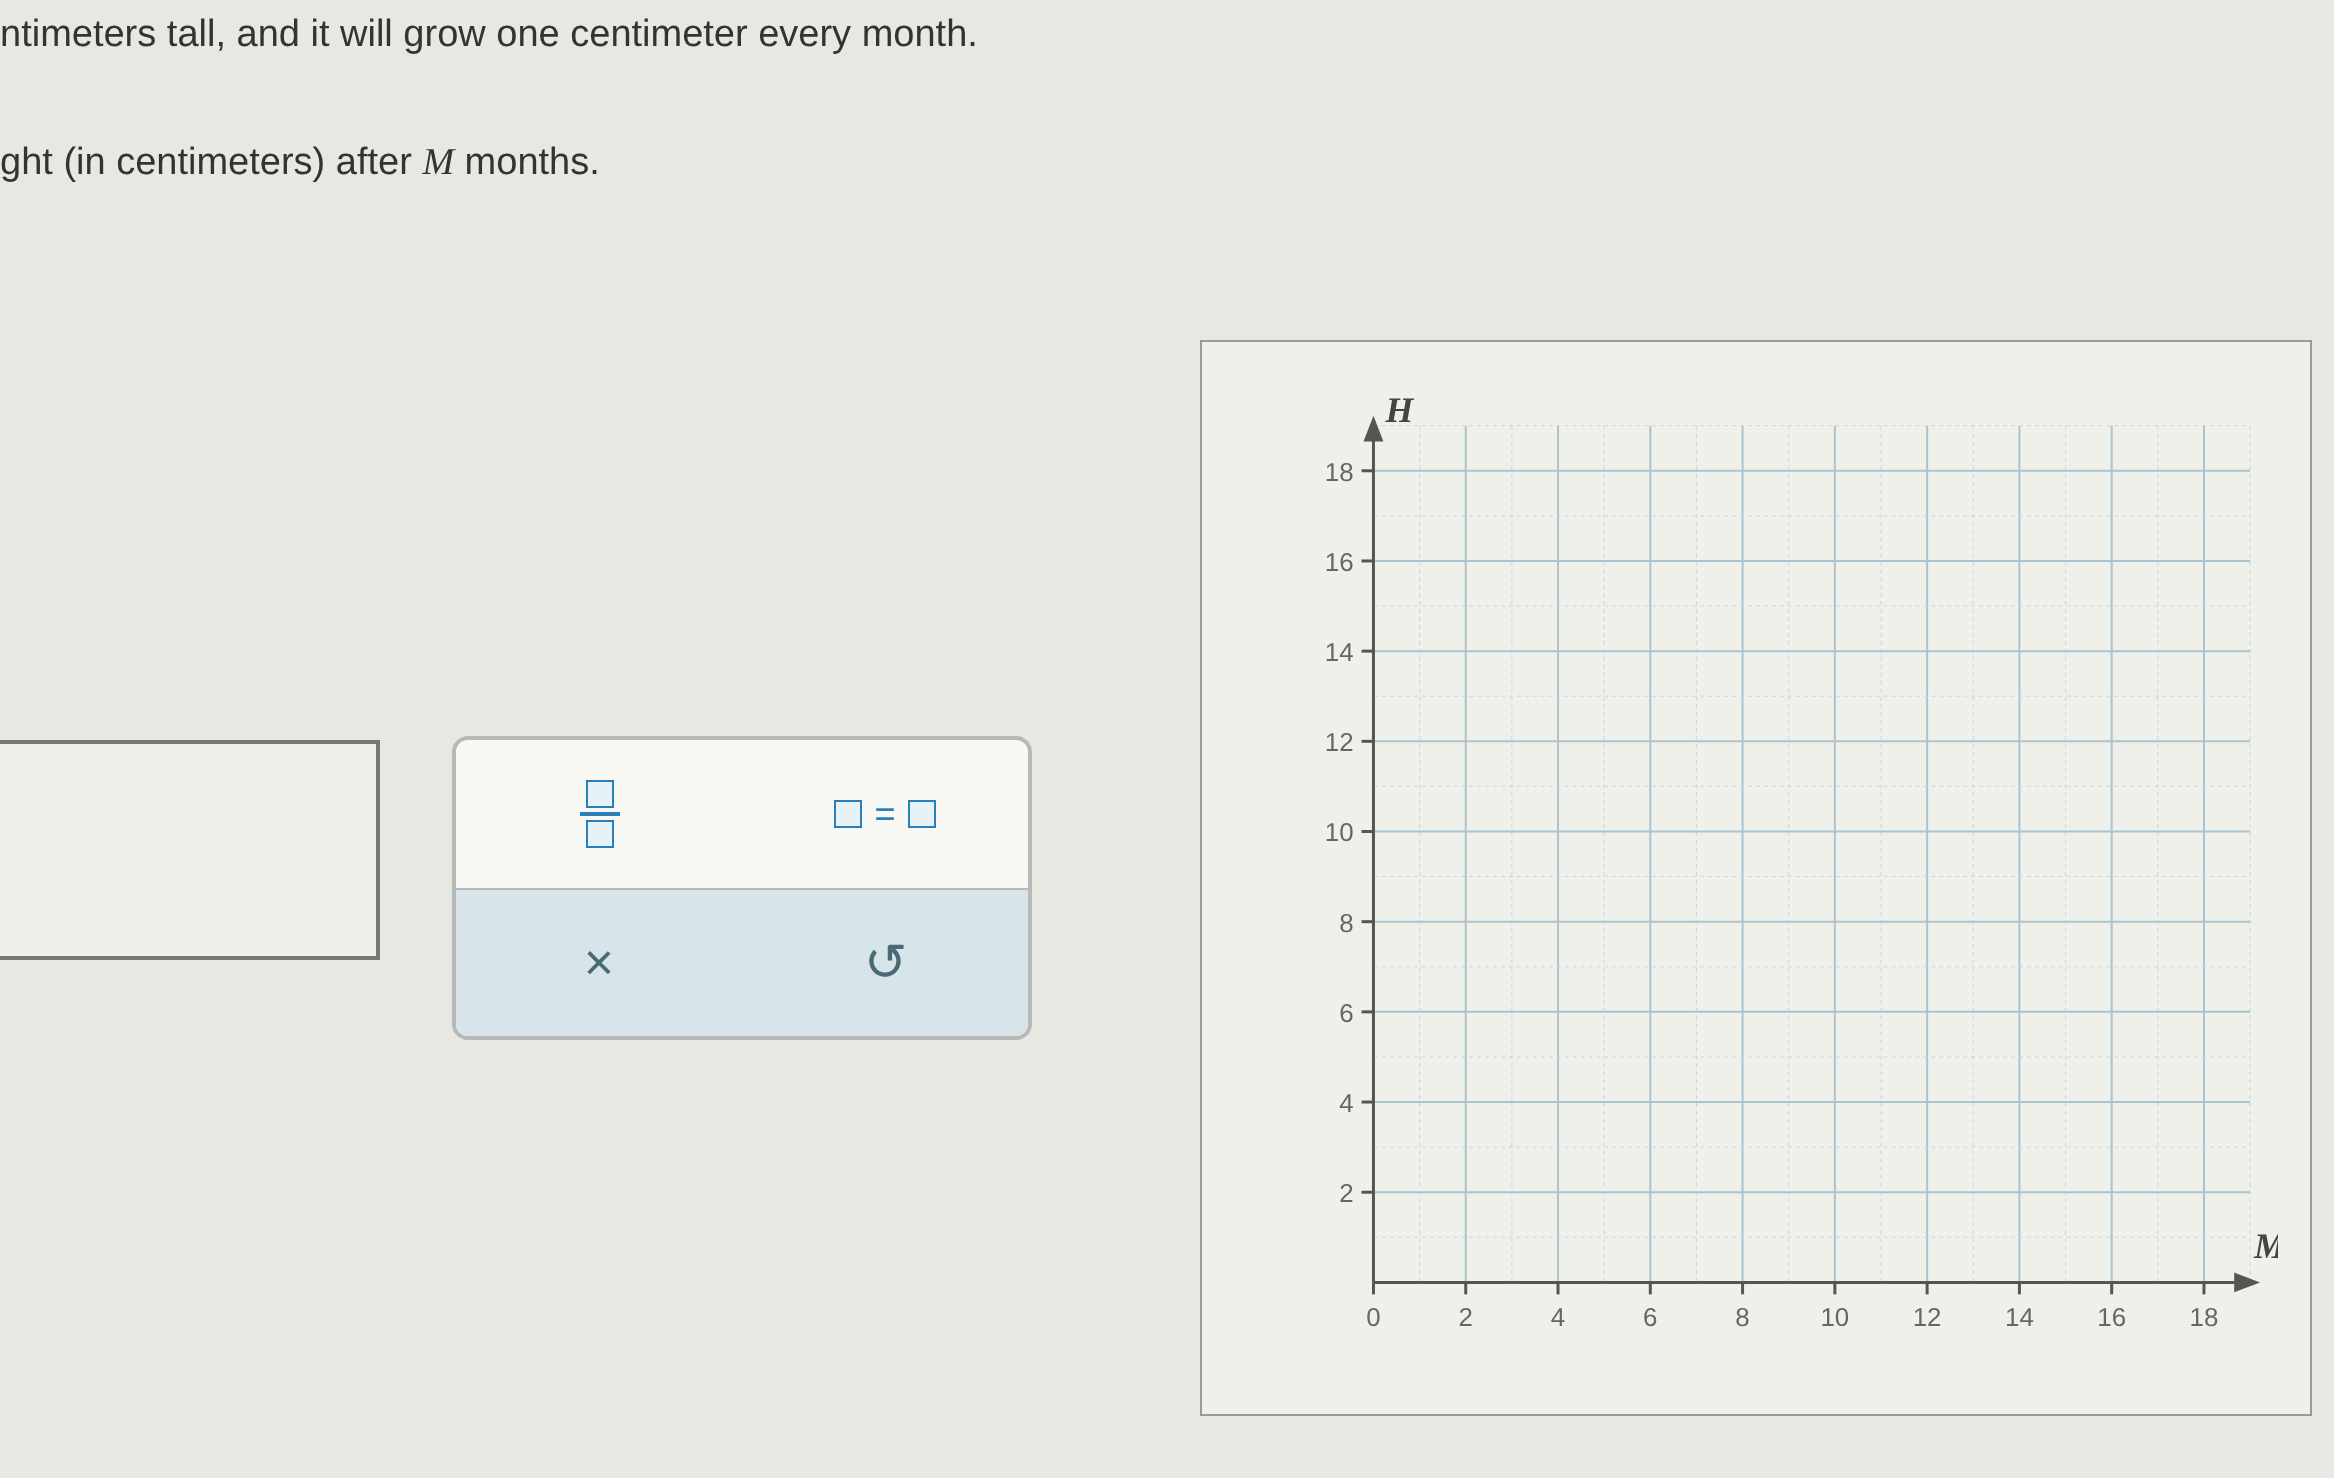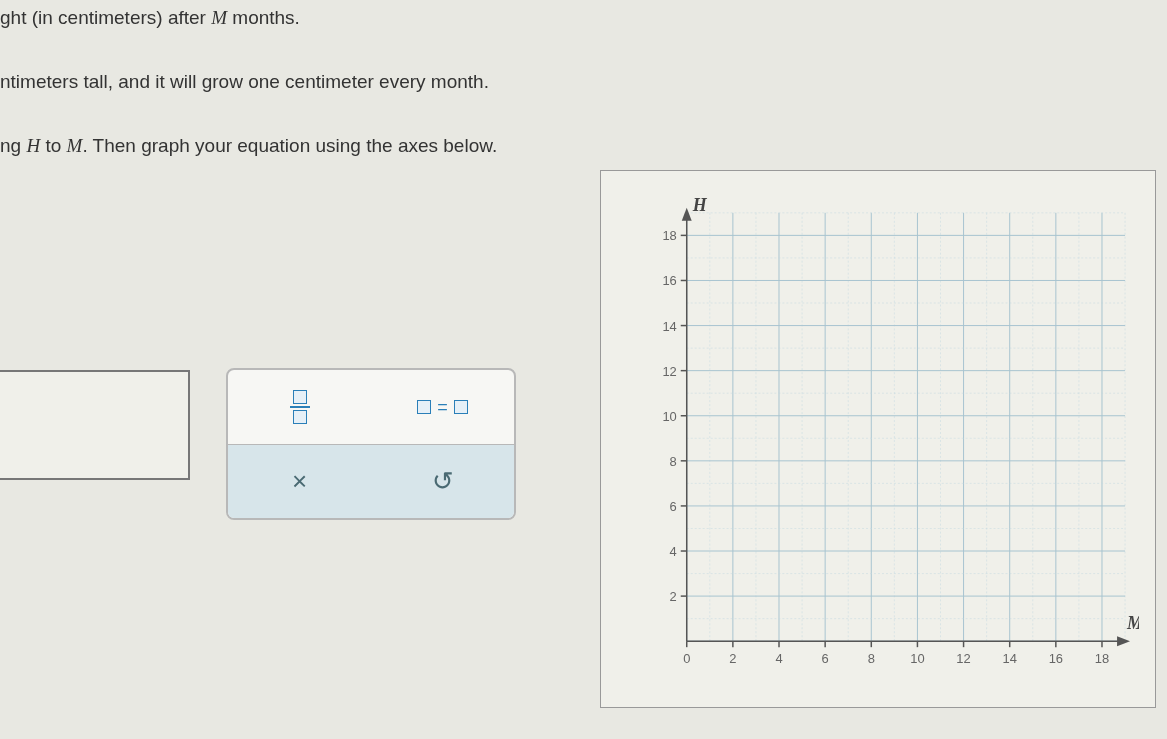--- a/index.html
+++ b/index.html
@@ -102,26 +102,23 @@
   .grid line { stroke: #c2d8e0; stroke-width: 0.5; stroke-dasharray: 2 2; }
   .grid line.major { stroke: #a8c4d0; stroke-width:1; stroke-dasharray:none;}
   .axis line { stroke: #555; stroke-width: 1.5; }
   .axis text { font-size: 13px; fill: #666; }
   .axis .title { font-family:'Times New Roman',serif; font-style: italic; font-size: 18px; fill: #444; font-weight:bold;}
 </style>
 </head>
 <body>
 
 <div class="problem-text">
+  <p>ntimeters tall, and it will grow one centimeter every month.</p>
   <p>
     <span>ght (in centimeters) after <span class="ivar">M</span> months.</span>
-  </p>
-  <p>ntimeters tall, and it will grow one centimeter every month.</p>
-  <p>
-    <span>ng <span class="ivar">H</span> to <span class="ivar">M</span>. Then graph your equation using the axes below.</span>
   </p>
 </div>
 
 <div class="answer-box"></div>
 
 <div class="tool-palette">
   <div class="tool-row">
     <div class="tool-btn">
       <span class="frac">
         <span class="num"></span>

